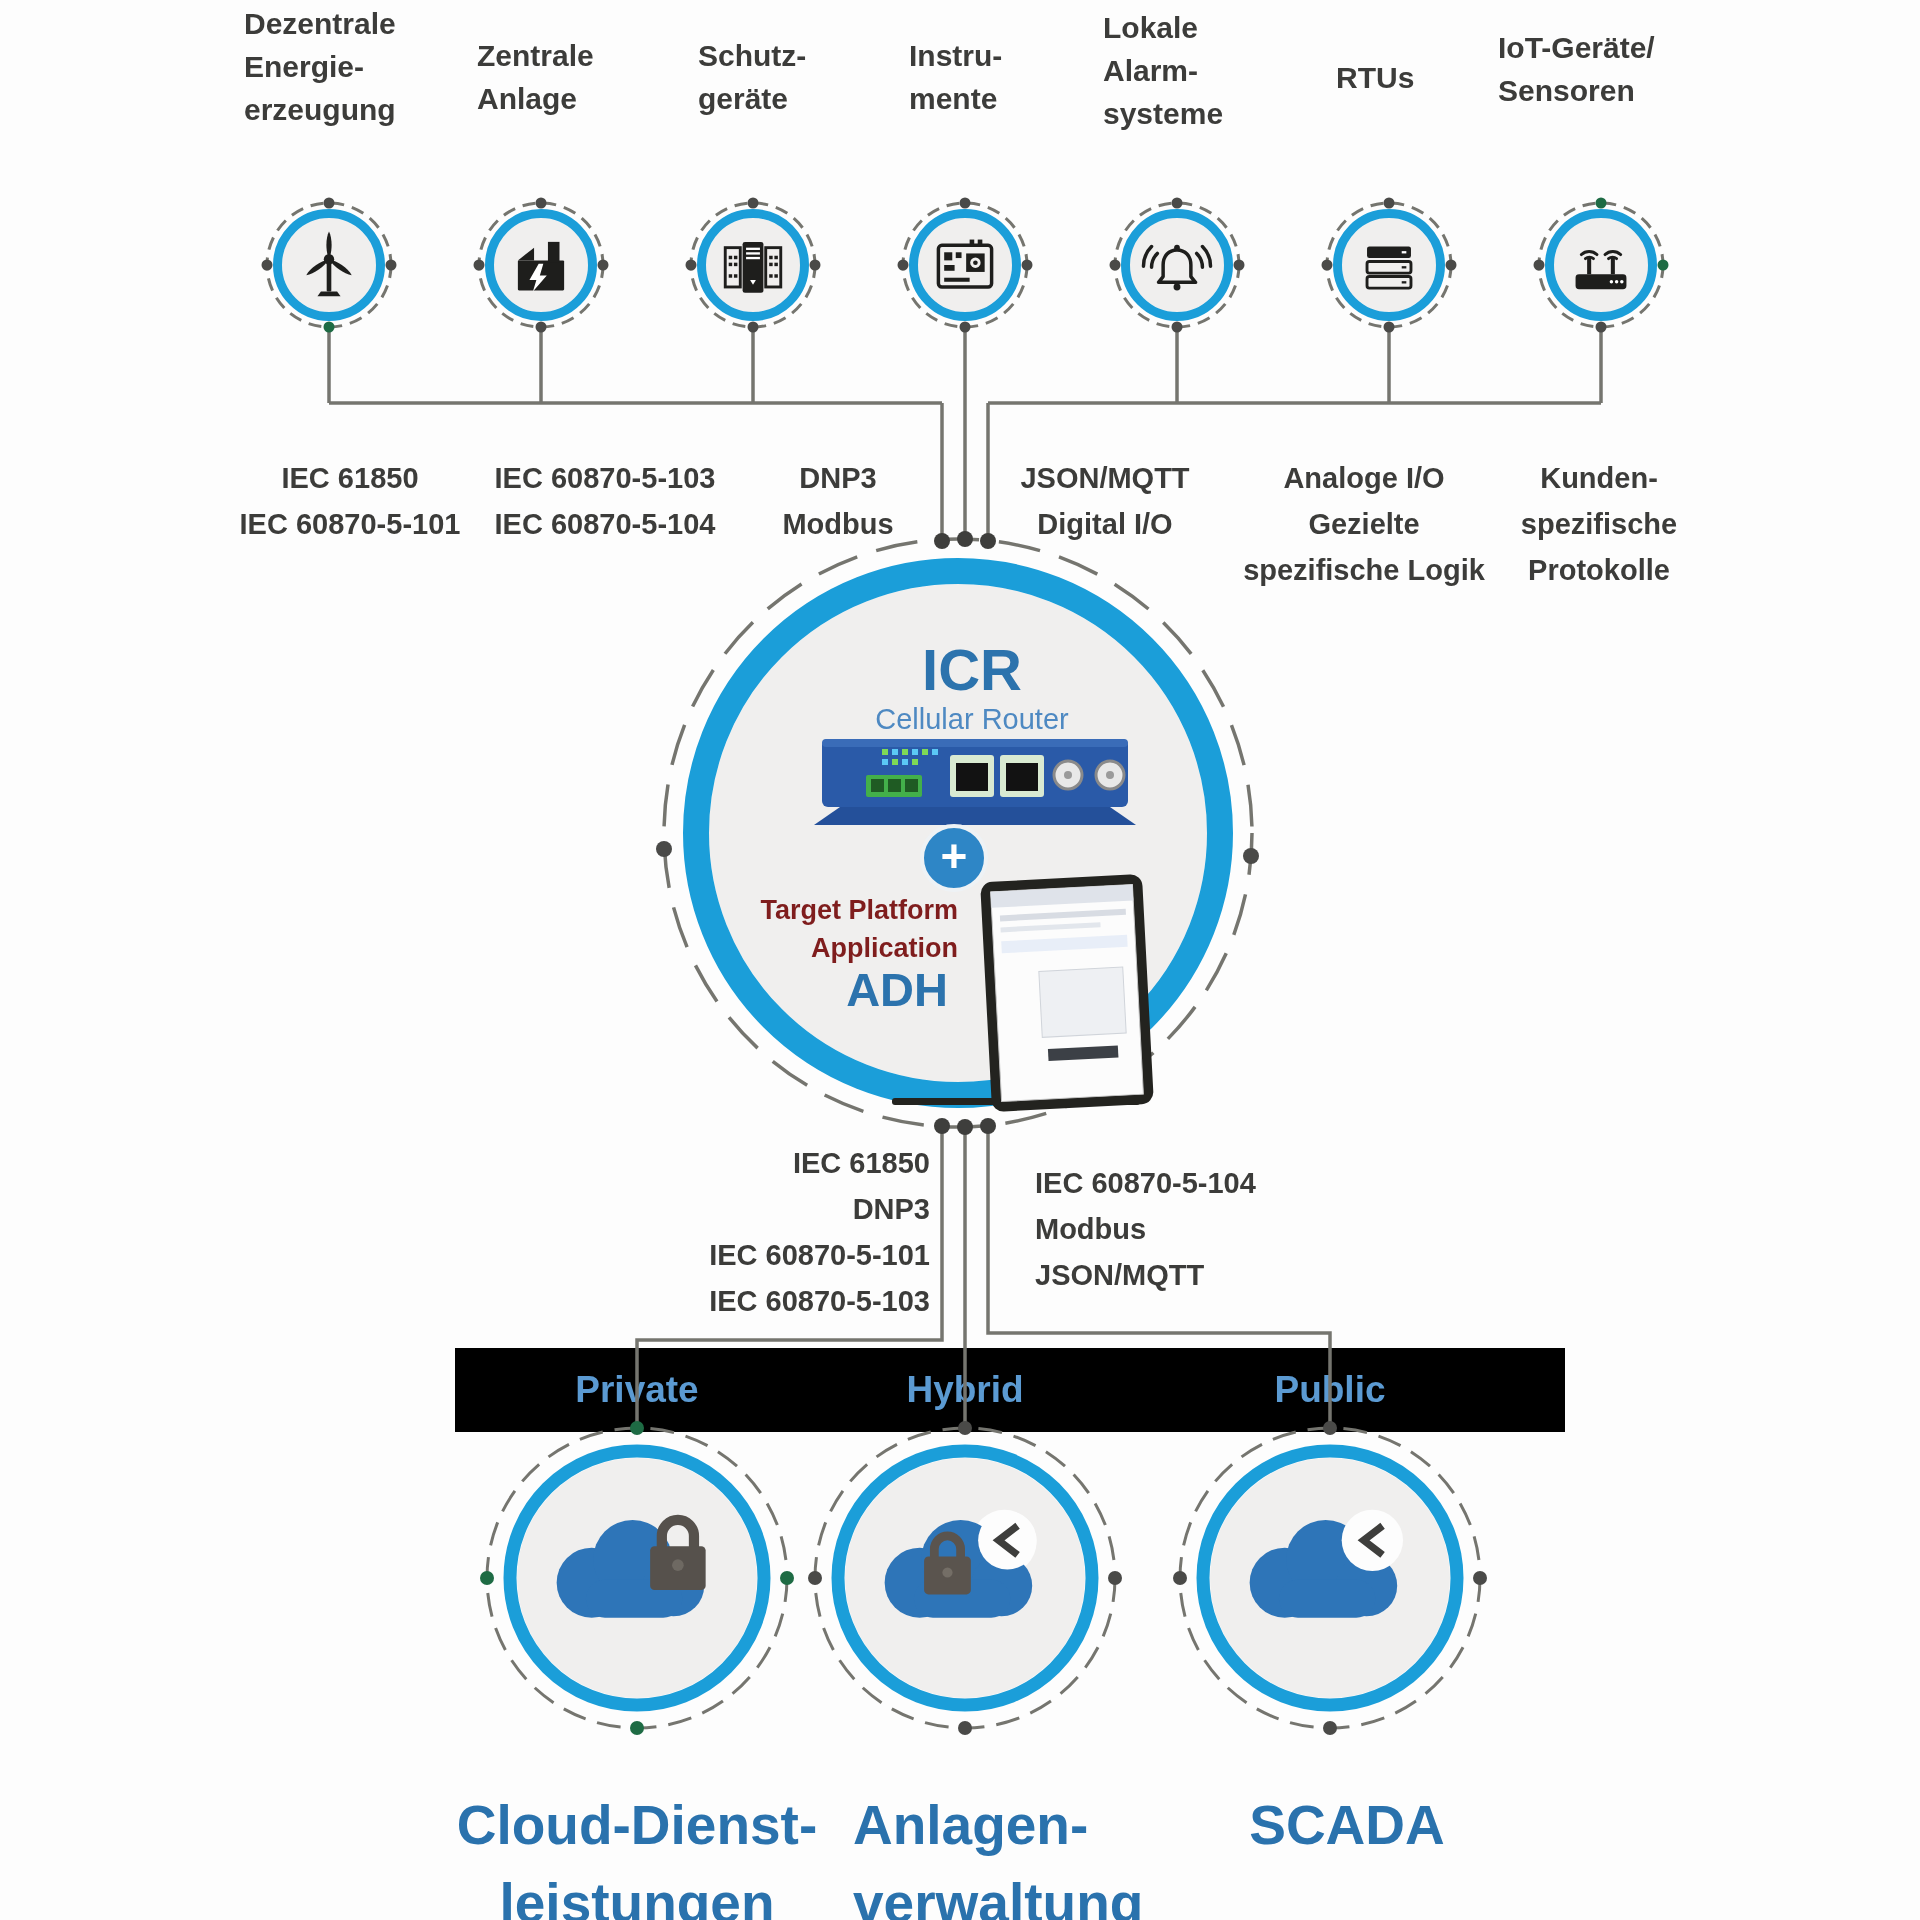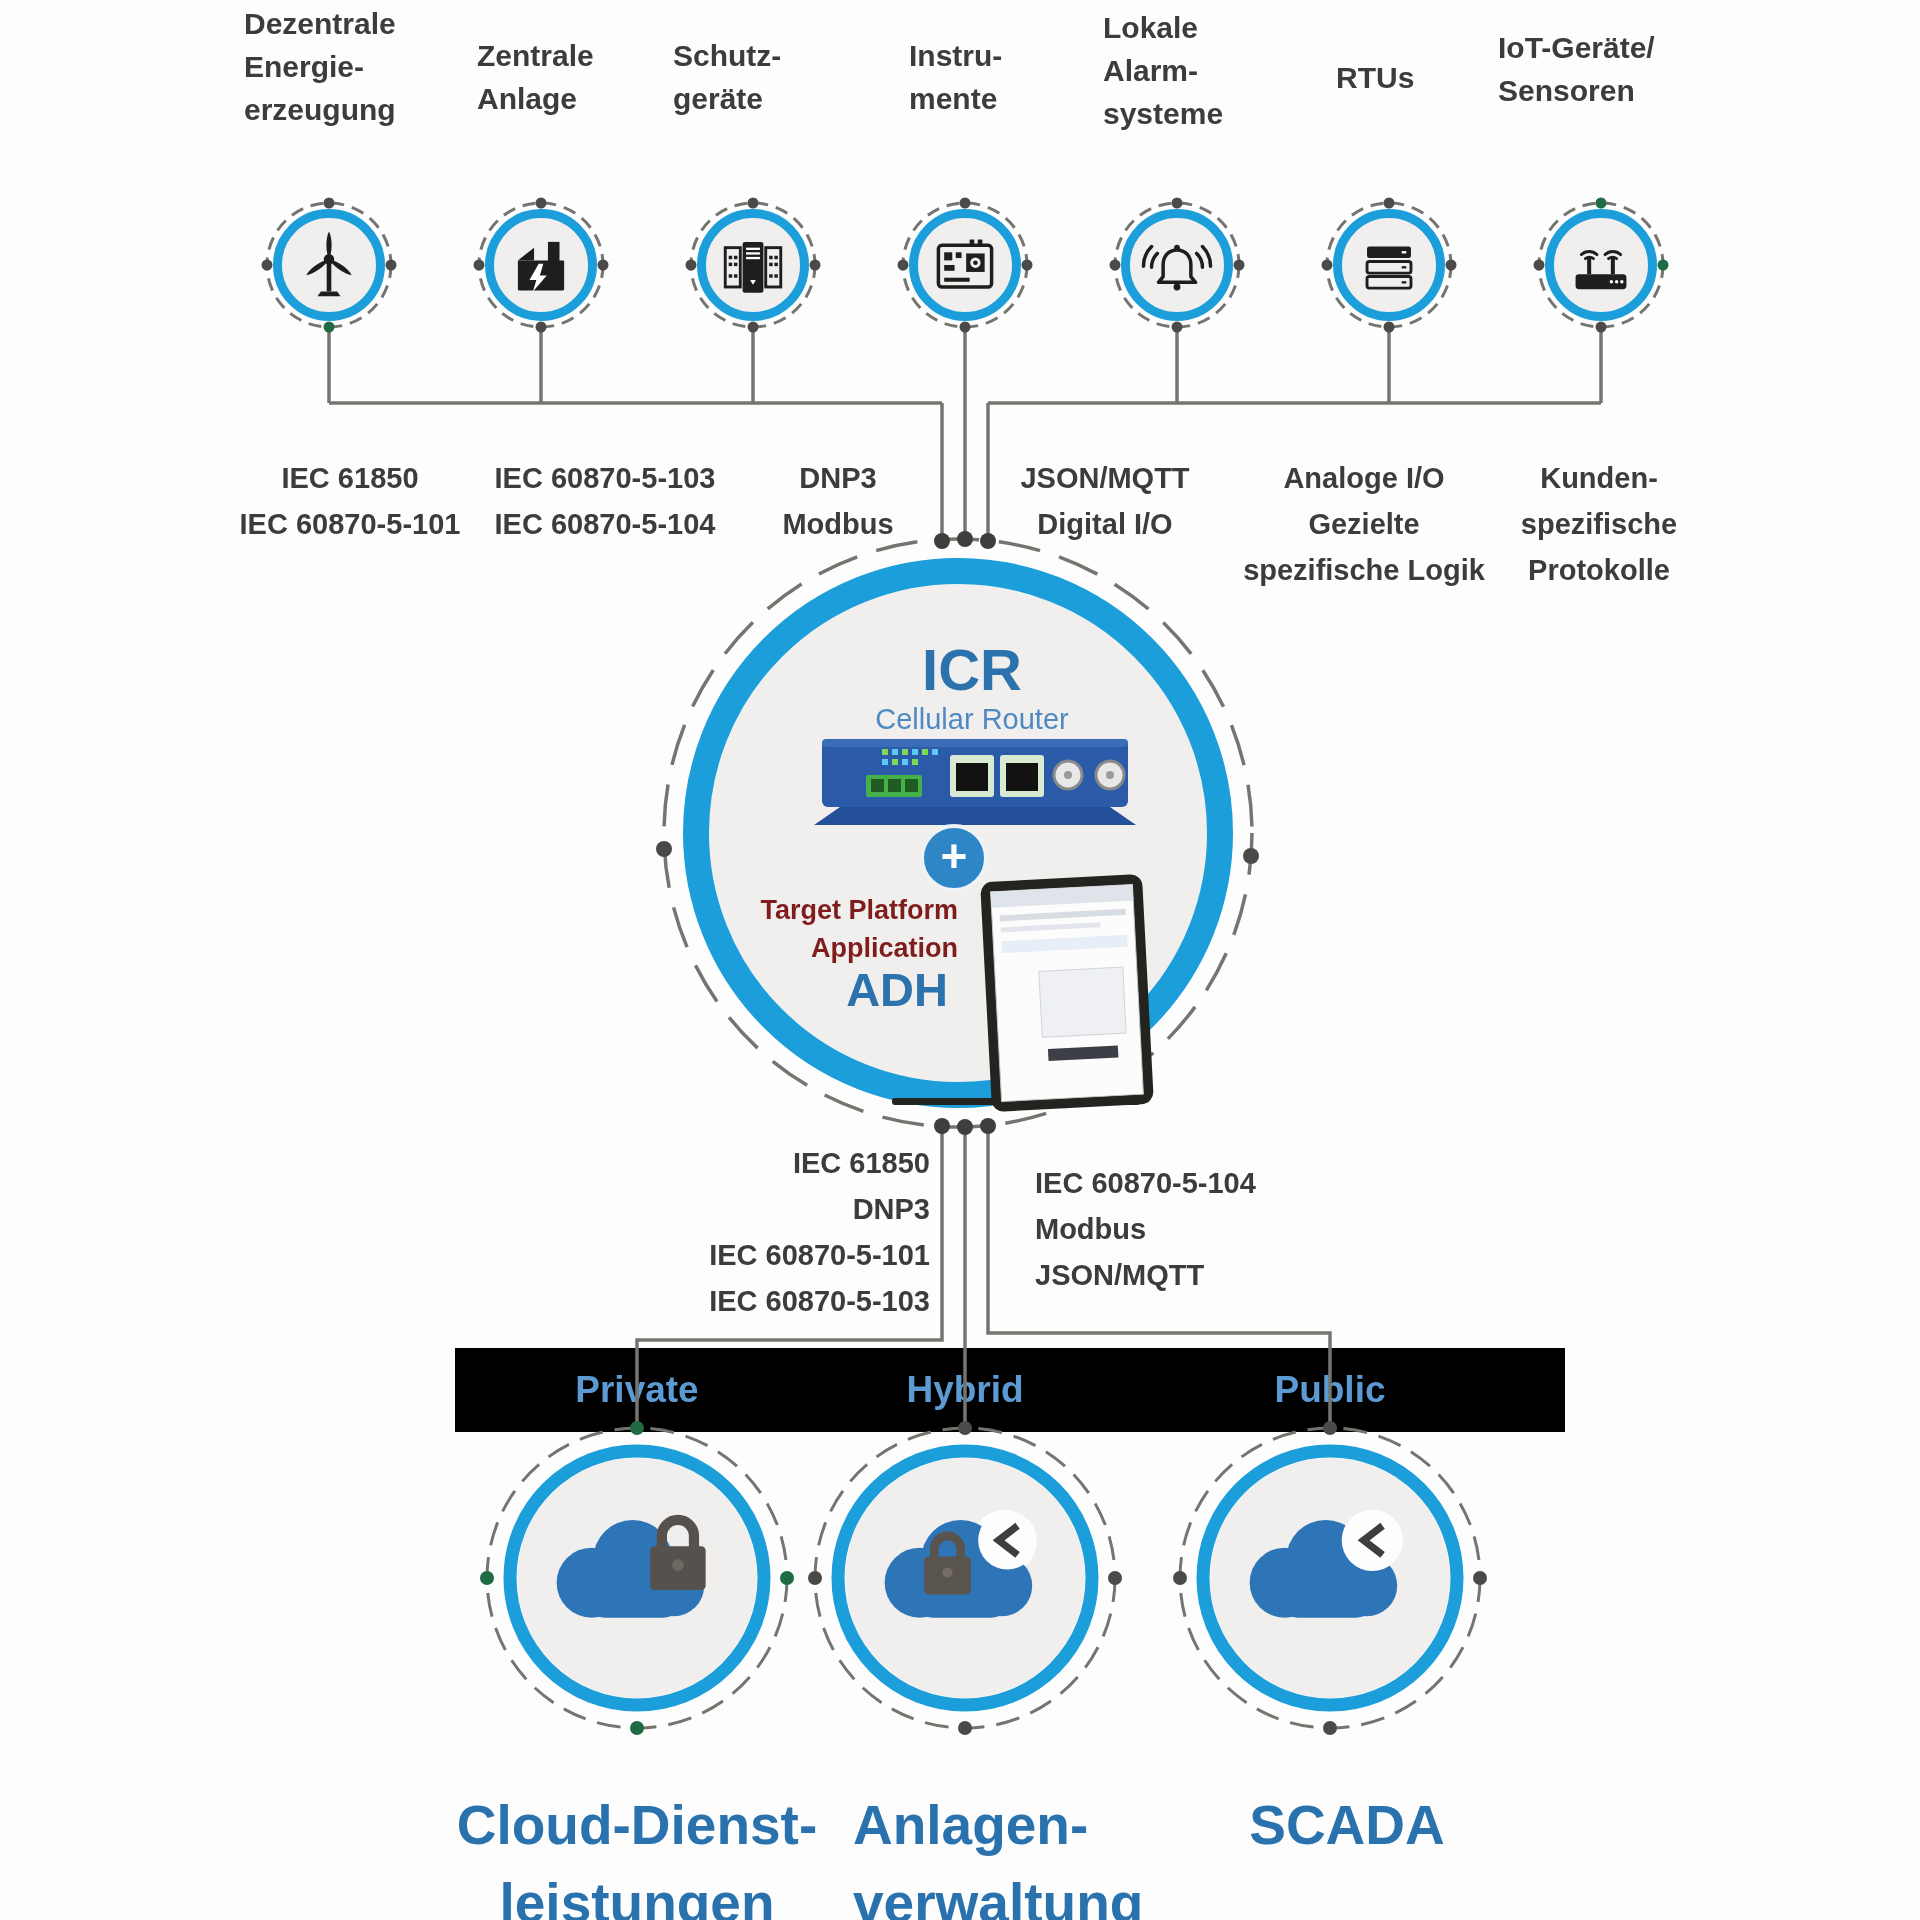--- a/index.html
+++ b/index.html
@@ -176,21 +176,21 @@
     <span class="bar-label" style="left:182px;">Private</span>
     <span class="bar-label" style="left:510px;">Hybrid</span>
     <span class="bar-label" style="left:875px;">Public</span>
   </div>
 
   <div class="abs node-label" style="left:244px;top:2px;">Dezentrale
 Energie-
 erzeugung</div>
   <div class="abs node-label" style="left:477px;top:34px;">Zentrale
 Anlage</div>
-  <div class="abs node-label" style="left:673px;top:34px;">Schutz-
+  <div class="abs node-label" style="left:698px;top:34px;">Schutz-
 geräte</div>
   <div class="abs node-label" style="left:909px;top:34px;">Instru-
 mente</div>
   <div class="abs node-label" style="left:1103px;top:6px;">Lokale
 Alarm-
 systeme</div>
   <div class="abs node-label" style="left:1336px;top:56px;">RTUs</div>
   <div class="abs node-label" style="left:1498px;top:26px;">IoT-Geräte/
 Sensoren</div>
 

